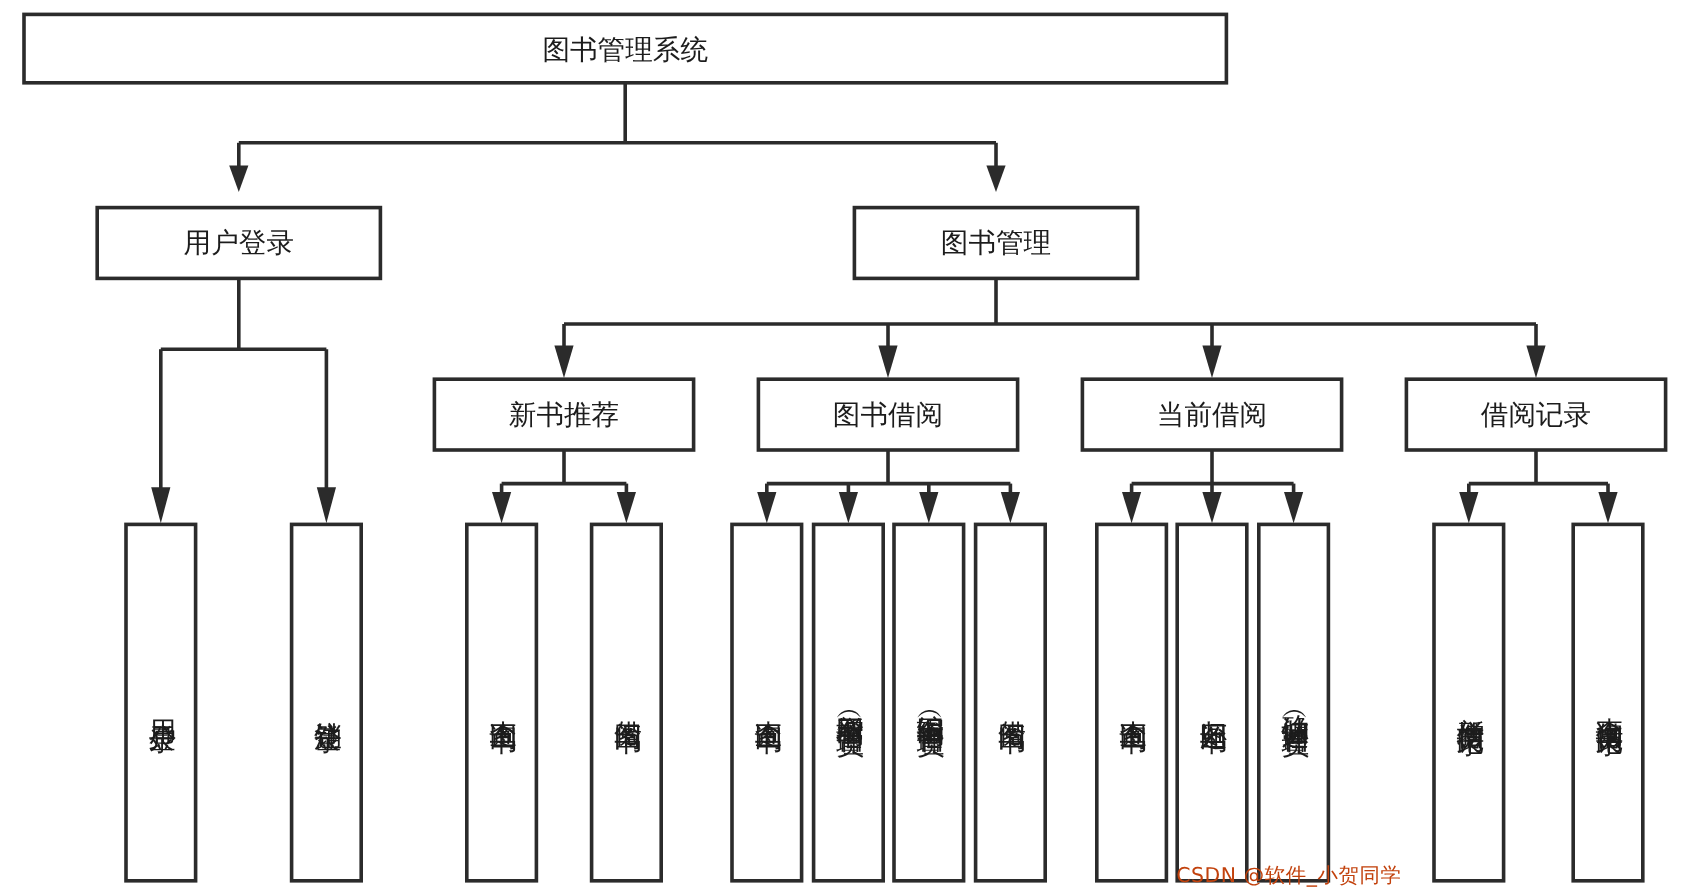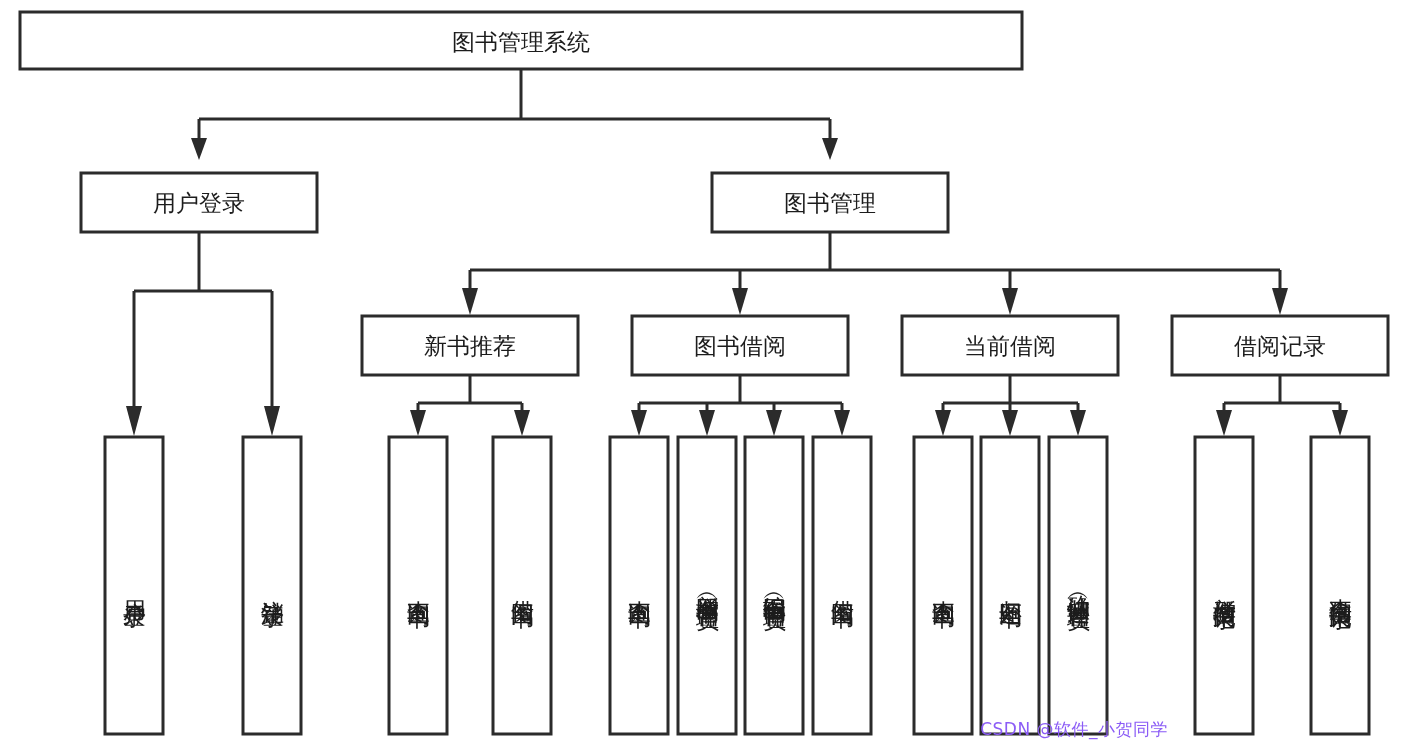--- a/index.html
+++ b/index.html
@@ -64,21 +64,21 @@
     letter-spacing: 2px;
     color: #1c1c1c;
     white-space: nowrap;
   }
   .watermark {
     position: absolute;
     right: 10px;
     bottom: 6px;
     font-family: "DejaVu Sans", "Liberation Sans", sans-serif;
     font-size: 17px;
-    color: #8b5cf6;
+    color: #c2410c;
     letter-spacing: 0.5px;
     white-space: nowrap;
   }
 </style>
 </head>
 <body>
 
 <div id="diagram-root">
 
   <svg class="diagram-canvas" viewBox="0 0 1405 747" xmlns="http://www.w3.org/2000/svg">

